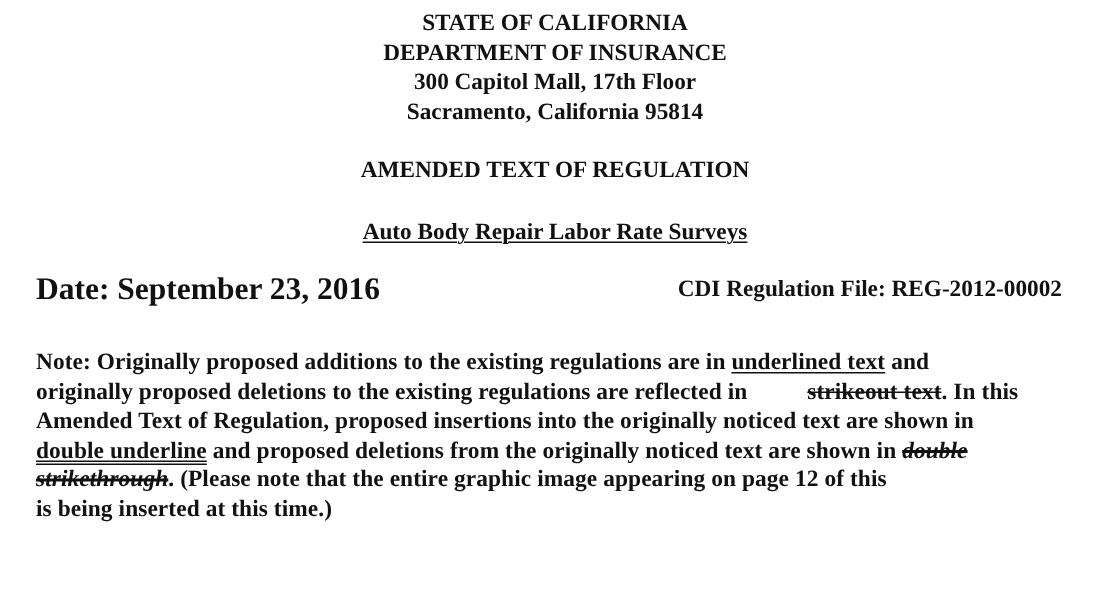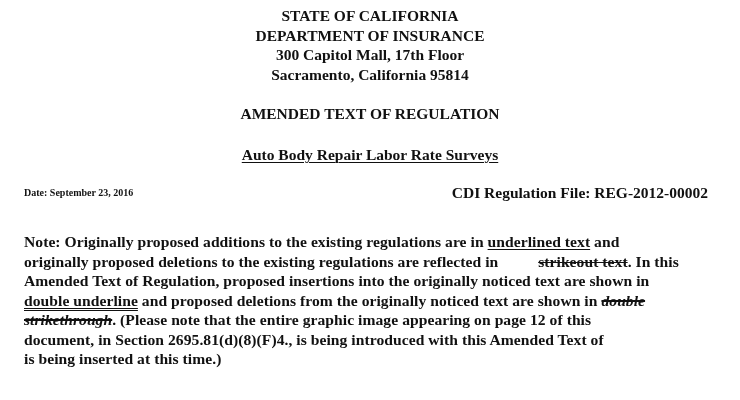--- a/index.html
+++ b/index.html
@@ -53,21 +53,21 @@
     }
     .subtitle span {
       text-decoration: underline;
       text-underline-offset: 2px;
       text-decoration-thickness: 1px;
     }
     .date-line {
       position: absolute;
       left: 24px;
       top: 183px;
-      font-size: 10px;
+      font-size: 21px;
       line-height: 19px;
       white-space: nowrap;
     }
     .file-line {
       position: absolute;
       right: 32px;
       top: 183px;
       font-size: 15.5px;
       line-height: 19px;
       white-space: nowrap;
@@ -123,17 +123,16 @@
 
   <div class="date-line">Date: September 23, 2016</div>
   <div class="file-line">CDI Regulation File: REG-2012-00002</div>
 
   <div class="note">
     <span class="line"><span>Note:  Originally proposed additions to the existing regulations are in </span><span class="u">underlined text</span><span> and</span></span>
     <span class="line"><span>originally proposed deletions to the existing regulations are reflected in </span><span class="s">strikeout text</span><span>. In this</span></span>
     <span class="line">Amended Text of Regulation, proposed insertions into the originally noticed text are shown in</span>
     <span class="line"><span class="du">double underline</span><span> and proposed deletions from the originally noticed text are shown in </span><span class="ds">double</span></span>
     <span class="line"><span class="ds">strikethrough</span><span>. (Please note that the entire graphic image appearing on page 12 of this</span></span>
-    <span class="line">document, in Section 2695.81(d)(8)(F)4., is being introduced with this Amended Text of</span>
     <span class="line">is being inserted at this time.)</span>
   </div>
 
 </div>
 
 </body></html>

